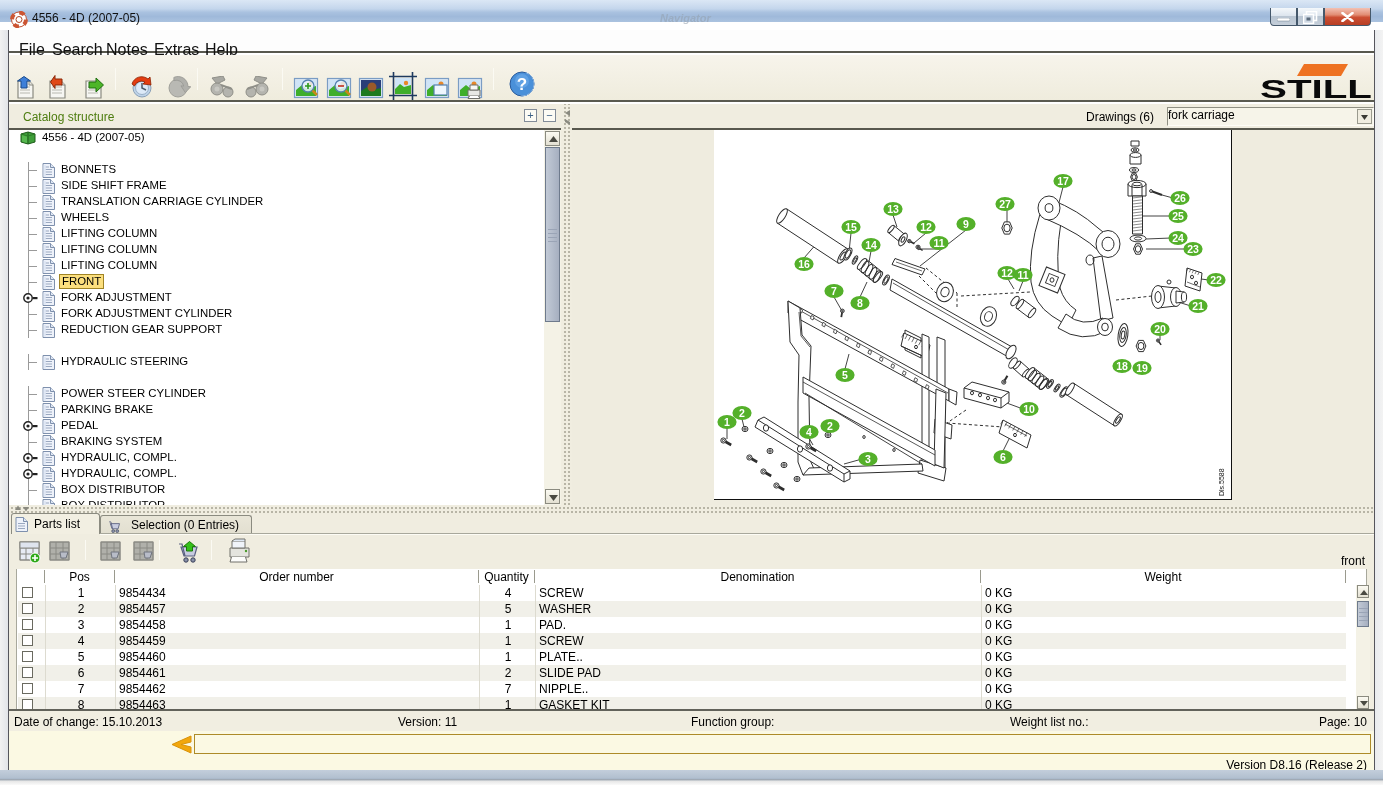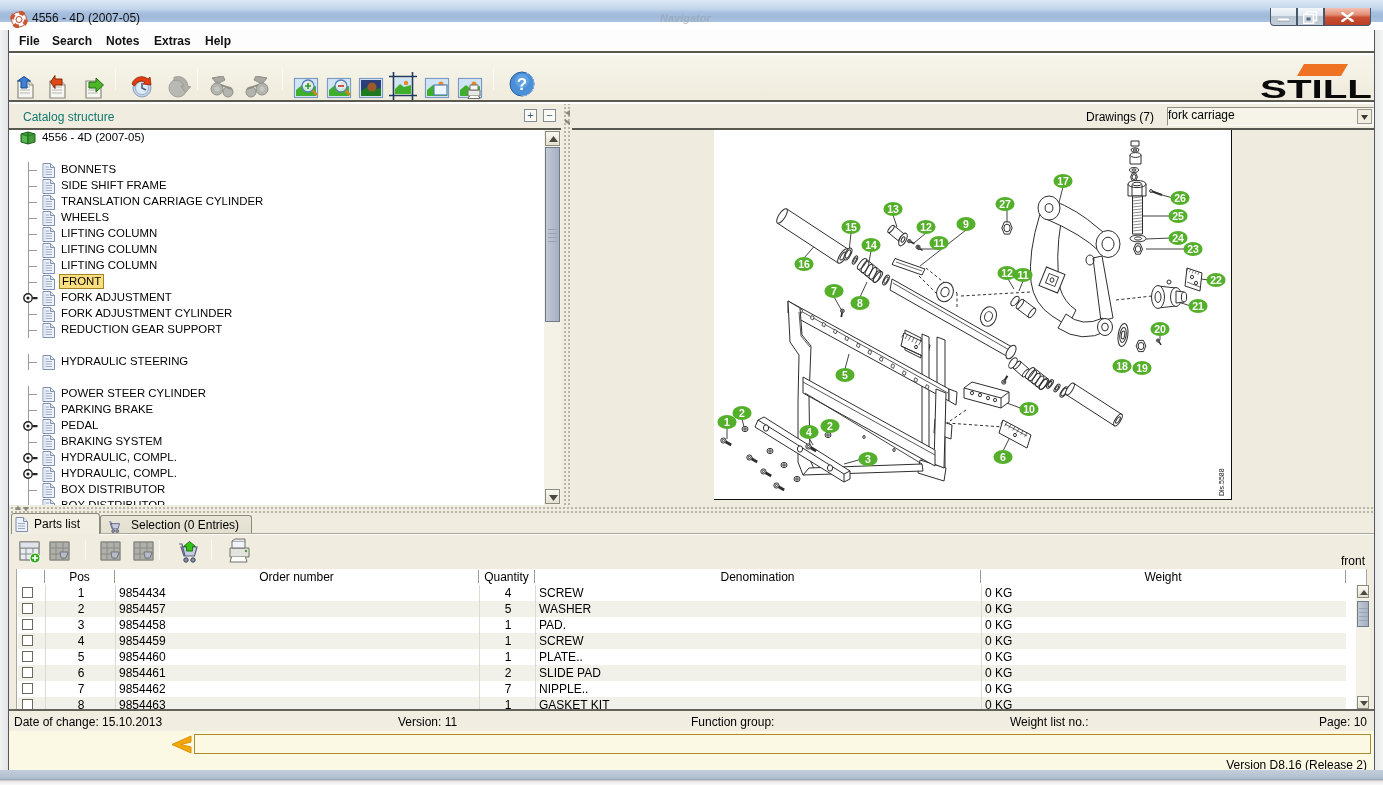--- a/index.html
+++ b/index.html
@@ -11,31 +11,31 @@
   background:linear-gradient(#dbe7f5 0%, #c4d6ec 40%, #aac2e0 55%, #9fb9da 75%, #abc3e0 100%); }
 #titletop { left:0; top:0; width:1383px; height:8px; background:linear-gradient(#fdfdfd,#e9eef5); }
 #title-text { left:32px; top:11px; font-size:12px; color:#111; }
 #ghost { left:660px; top:12px; color:#93a0ae; font-weight:bold; font-size:11px; opacity:.55; filter:blur(.6px);font-style:italic; }
 .winbtn { top:8px; height:18px; border:1px solid #45586b; border-top:none; background:linear-gradient(#f4f8fb 0%,#dde5ee 45%,#b9c5d2 50%,#c5cfda 100%); }
 #btn-min { left:1270px; width:27px; border-radius:0 0 0 4px; }
 #btn-max { left:1297px; width:27px; }
 #btn-close { left:1324px; width:47px; border-radius:0 0 4px 0;
   background:linear-gradient(#f3c1b3 0%,#e28d74 40%,#cc4f33 55%,#b83f25 100%); }
 #menubar { left:9px; top:30px; width:1365px; height:23px; background:#fdfdfd; border-bottom:2px solid #58584e; }
-.menu { position:absolute; top:4px; font-weight:bold; font-size:12px; color:#111; }
+.menu { position:absolute; top:11px; font-weight:normal; font-size:16px; color:#111; }
 #toolbar { left:9px; top:55px; width:1365px; height:47px; background:linear-gradient(#f7f4eb,#efecdd); border-bottom:2px solid #5a5a50; }
 .sep { position:absolute; width:1px; height:22px; background:#c9c6b8; border-right:1px solid #fbfaf3; }
 
 #lbord { left:0; top:30px; width:9px; height:748px; background:linear-gradient(90deg,#f2f2f2,#e2e4e8); border-right:1px solid #55555c;}
 #rbord { left:1374px; top:30px; width:9px; height:748px; background:linear-gradient(90deg,#e9ebee,#f3f3f3); border-left:1px solid #55555c;}
 #bbord { left:0; top:770px; width:1383px; height:15px; background:linear-gradient(#c3cedb 0%,#b1bfcf 55%,#9fb0c3 60%,#aebccc 100%); }
 #bbord2 { left:0; top:779px; width:1383px; height:6px; background:linear-gradient(#8d99a7,#e8e8e8 40%,#fafafa); }
 
 #leftpanel { left:9px; top:104px; width:553px; height:401px; background:#f0ede0; }
-#cathead { left:14px; top:6px; font-size:12px; color:#0f766e; }
+#cathead { left:14px; top:6px; font-size:12px; color:#4d7c0f; }
 .pmbtn { position:absolute; top:5px; width:13px; height:13px; background:#fcfbf4; border:1px solid #828c98; color:#3d6185; font-size:11px; line-height:10px; text-align:center; }
 #tree { left:0px; top:24px; width:535px; height:377px; background:#fff; overflow:hidden; border-top:2px solid #58584e; }
 .trow { position:absolute; left:0; height:16px; width:535px; font-size:11.4px; }
 .tlabel { position:absolute; left:52px; top:1px; white-space:nowrap; }
 #vscroll1 { left:535px; top:24px; width:17px; height:377px; background:#f4f2e6; border-top:2px solid #58584e;}
 
 .sbtn { position:absolute; left:1px; width:15px; height:15px; background:linear-gradient(#fbfaf2,#e3e0d2); border:1px solid #8b8b80; }
 .sthumb { position:absolute; left:1px; width:15px; background:linear-gradient(90deg,#c2cad6,#a6afc0); border:1px solid #6e7a8c;
   background-image:repeating-linear-gradient(180deg, rgba(0,0,0,0) 0 3px, #9aa4b6 3px 4px), linear-gradient(90deg,#c2cad6,#a6afc0);
   background-size:9px 18px, 100% 100%; background-position:center center, 0 0; background-repeat:no-repeat, no-repeat; }
@@ -470,21 +470,21 @@
           <path d="M7.5 4 L12 10 L3 10 Z" fill="#4a4a42"></path>
         </svg></div>
    <div class="sbtn" style="top:359px"><svg width="15" height="15">
           <path d="M7.5 11 L12 5 L3 5 Z" fill="#4a4a42"></path>
         </svg></div>
    <div class="sthumb" style="top:17px;height:175px"></div>
  </div>
 </div>
 <div class="abs" id="vsplit"></div>
 <div class="abs" id="rightpanel">
- <div id="drawhead">Drawings (7)</div>
+ <div id="drawhead">Drawings (6)</div>
  <div class="abs" id="combo">fork carriage
    <div id="combobtn"><svg width="13" height="13">
           <path d="M3 5 L10 5 L6.5 10 Z" fill="#3a3a34"></path>
         </svg></div>
  </div>
  <div class="abs" id="drawarea">
    <div id="canvas">
 <svg class="abs" style="left:0;top:0" width="518" height="370" viewBox="0 0 518 370">
 <line x1="90.0" y1="128.0" x2="104.0" y2="112.0" stroke="#2e2e2e" stroke-width="0.9"></line>
 <line x1="179.0" y1="85.0" x2="183.0" y2="97.0" stroke="#2e2e2e" stroke-width="0.9"></line>

